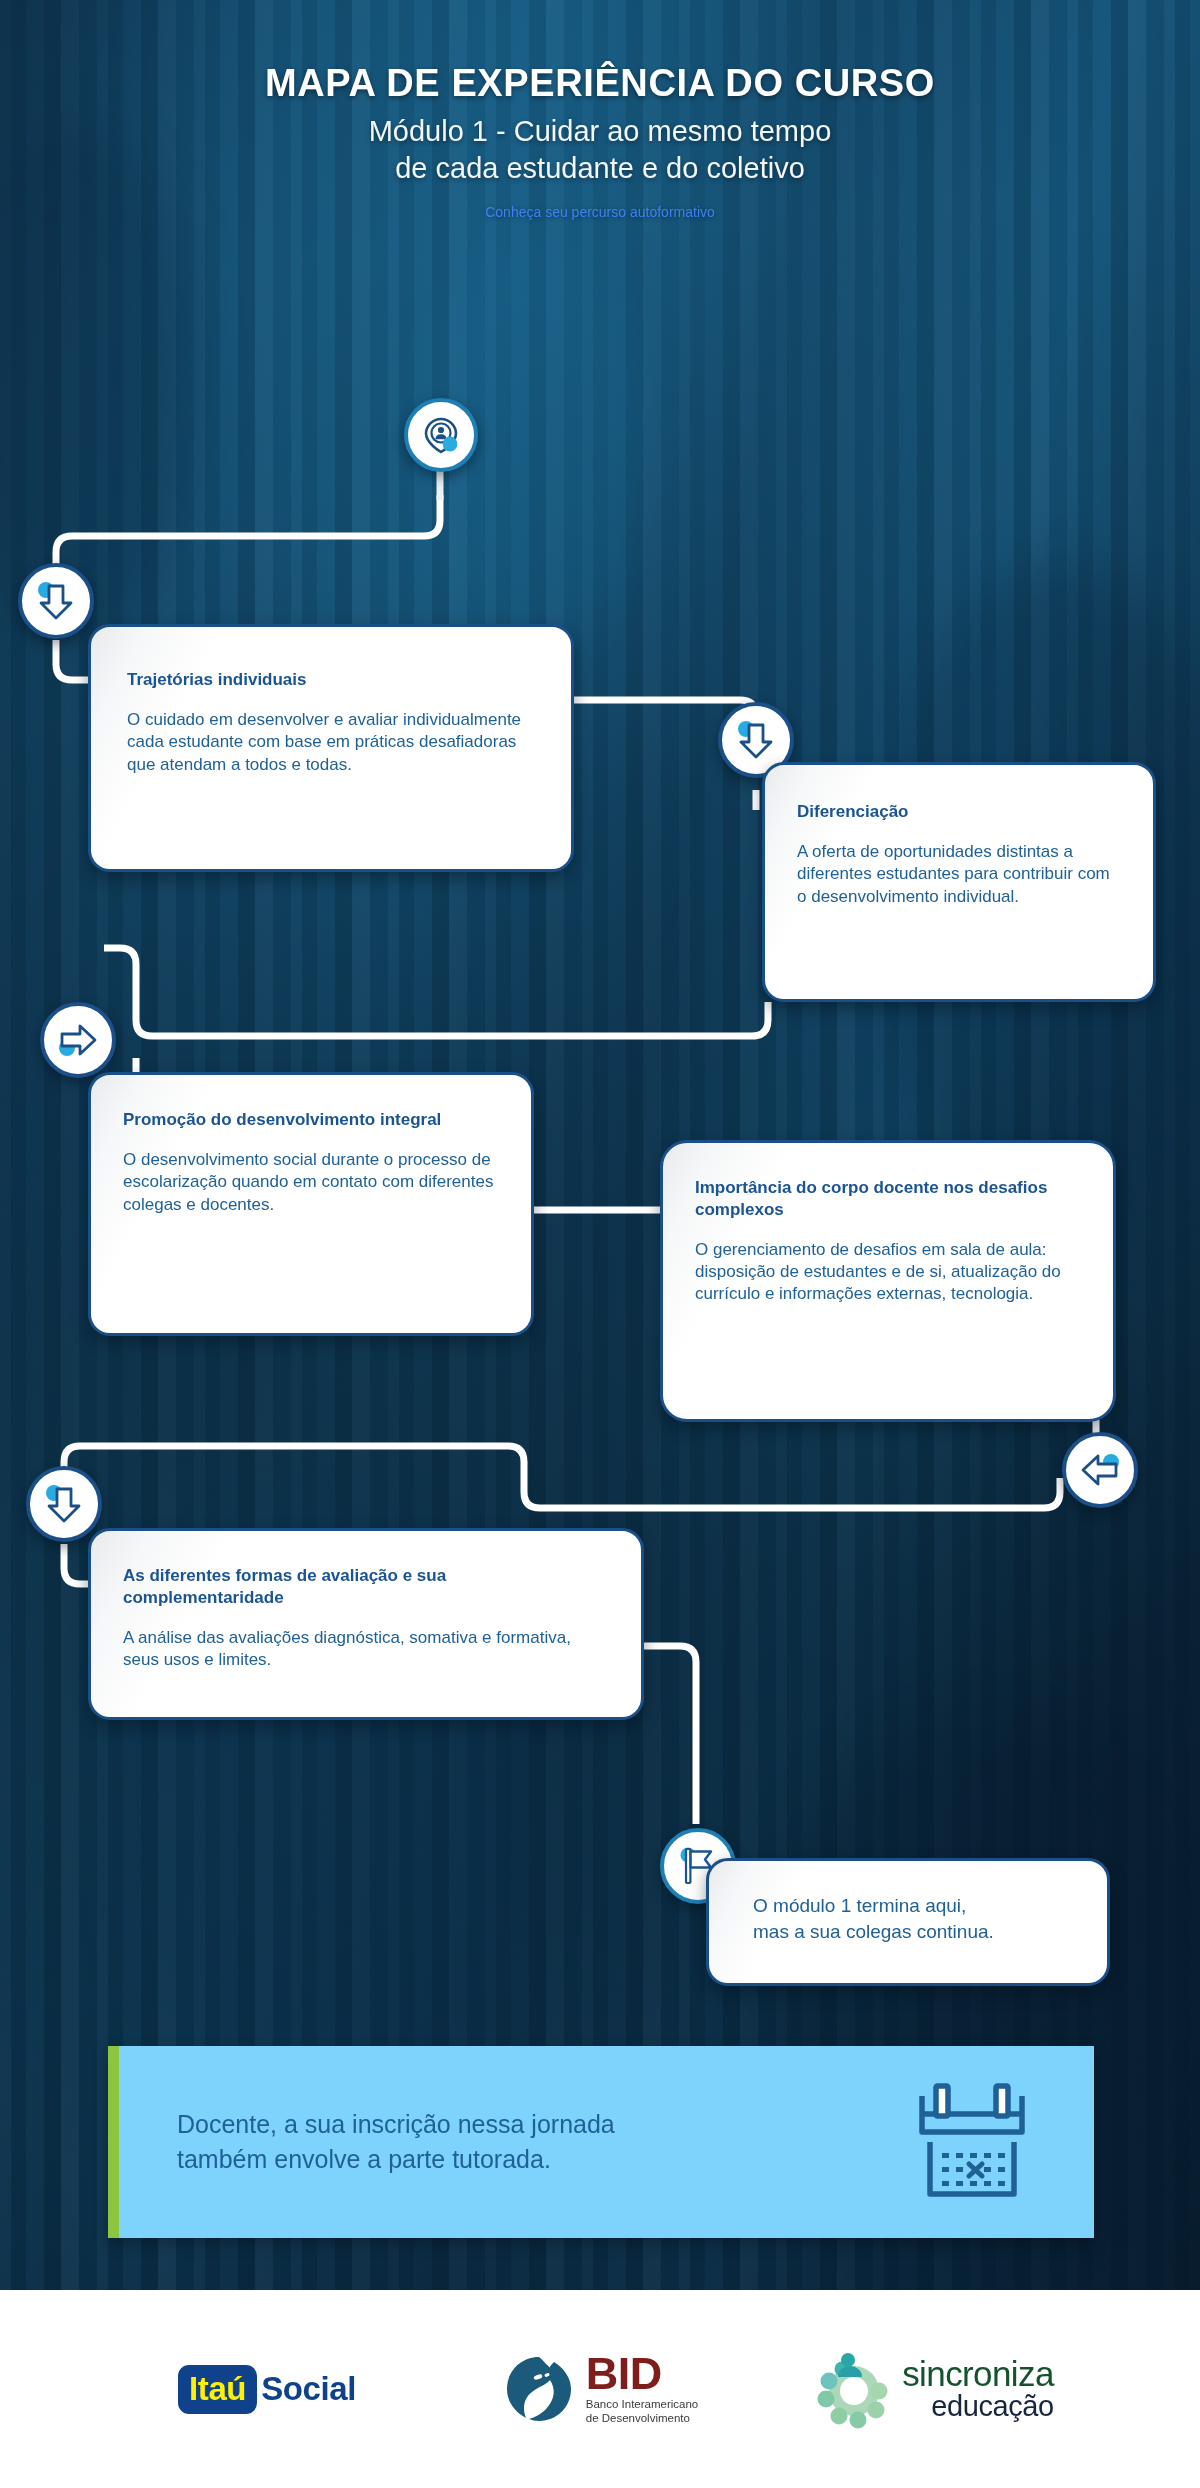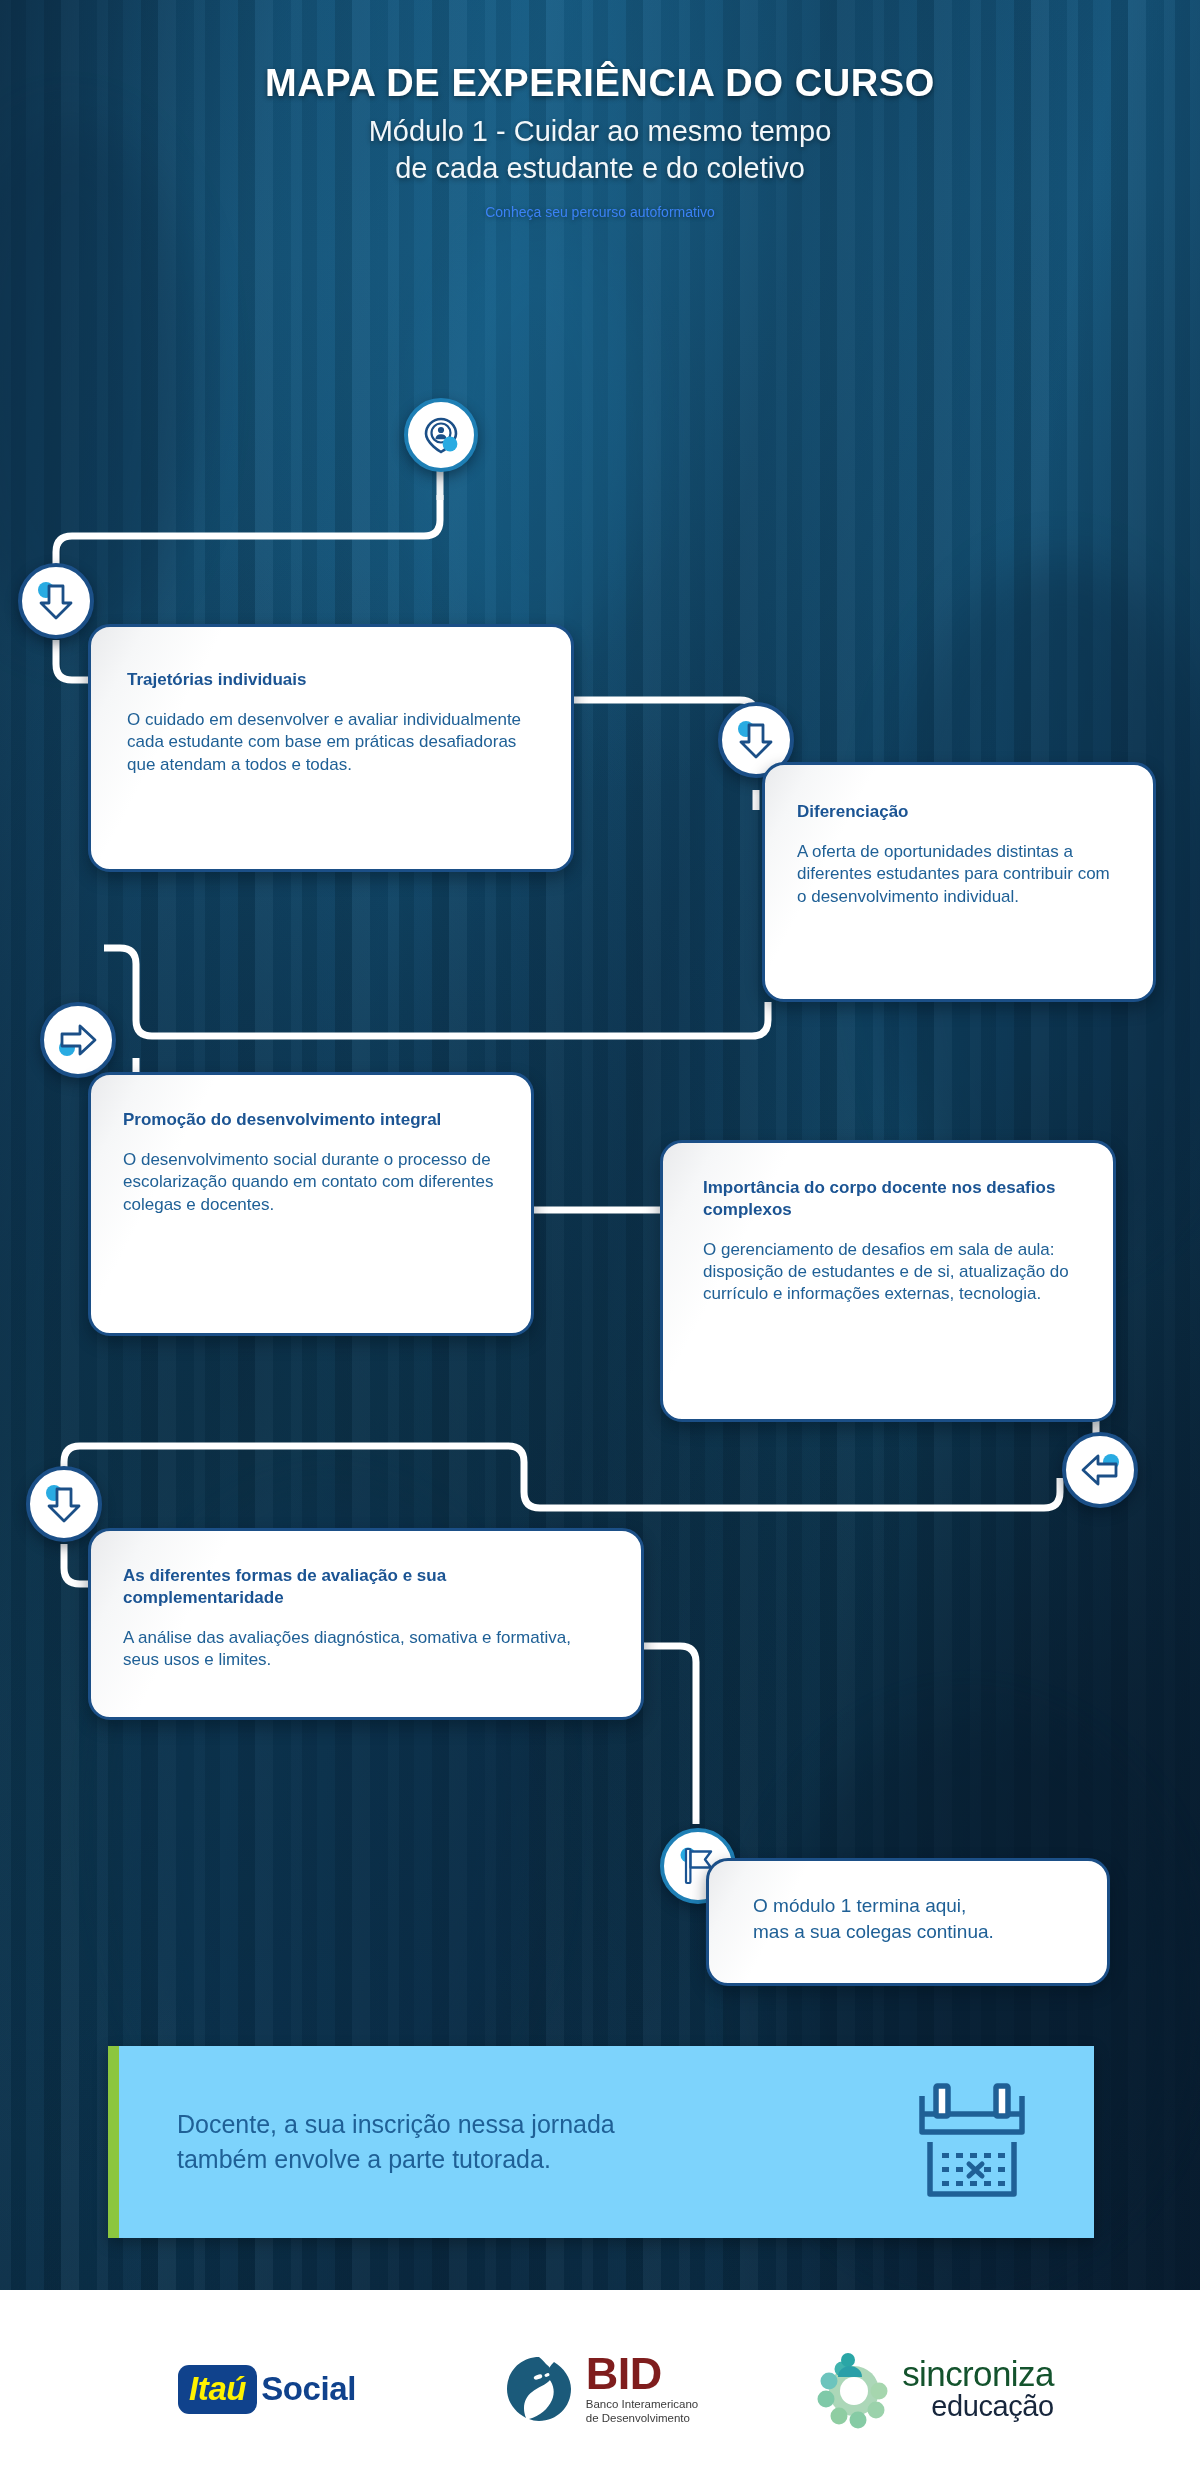--- a/index.html
+++ b/index.html
@@ -146,21 +146,20 @@
     justify-content: center;
     gap: 0;
   }
   .logo-slot { width: 333px; display: flex; align-items: center; justify-content: center; }
 
   .itau-box {
     background: #10428c;
     border-radius: 11px;
     padding: 7px 11px 9px 11px;
     display: inline-block;
-    font-style: italic;
   }
   .itau-word { color: #fff200; font-size: 33px; font-weight: bold; line-height: 1; letter-spacing: -.4px; }
   .itau-social { color: #10428c; font-size: 33px; font-weight: bold; margin-left: 4px; letter-spacing: -.4px; }
 
   .bid-word { color: #7f1d1d; font-size: 45px; font-weight: bold; line-height: .92; letter-spacing: -.5px; }
   .bid-sub { color: #3b3b3b; font-size: 11.5px; line-height: 1.2; margin-top: 4px; }
 
   .sinc-word { color: #14532d; font-size: 35px; line-height: .96; letter-spacing: -.6px; }
   .sinc-sub { color: #17263c; font-size: 29px; line-height: 1.05; letter-spacing: -.4px; text-align: right; }
 </style>
@@ -256,21 +255,21 @@
       <circle cx="14" cy="33" r="8" fill="#29abe2"></circle>
       <path d="M9 19 L27 19 L27 11 L42 25 L27 39 L27 31 L9 31 Z" fill="#ffffff" stroke="#1b4f87" stroke-width="2.8" stroke-linejoin="round"></path>
     </svg>
   </div>
 
   <div class="card" style="left:88px; top:1072px; width:446px; height:264px; padding:34px 32px 0 32px;">
     <div class="card-title">Promoção do desenvolvimento integral</div>
     <div class="card-body">O desenvolvimento social durante o processo de escolarização quando em contato com diferentes colegas e docentes.</div>
   </div>
 
-  <div class="card" style="left:660px; top:1140px; width:456px; height:282px; padding:34px 32px 0 40px;">
+  <div class="card" style="left:660px; top:1140px; width:456px; height:282px; padding:34px 32px 0 32px;border-radius:27px;">
     <div class="card-title">Importância do corpo docente nos desafios complexos</div>
     <div class="card-body">O gerenciamento de desafios em sala de aula: disposição de estudantes e de si, atualização do currículo e informações externas, tecnologia.</div>
   </div>
 
   <div class="node" style="left:1062px; top:1432px; width:76px; height:76px;">
     <svg width="50" height="50" viewBox="0 0 50 50">
       <circle cx="36" cy="17" r="8" fill="#29abe2"></circle>
       <path d="M41 19 L23 19 L23 11 L8 25 L23 39 L23 31 L41 31 Z" fill="#ffffff" stroke="#1b4f87" stroke-width="2.8" stroke-linejoin="round"></path>
     </svg>
   </div>

